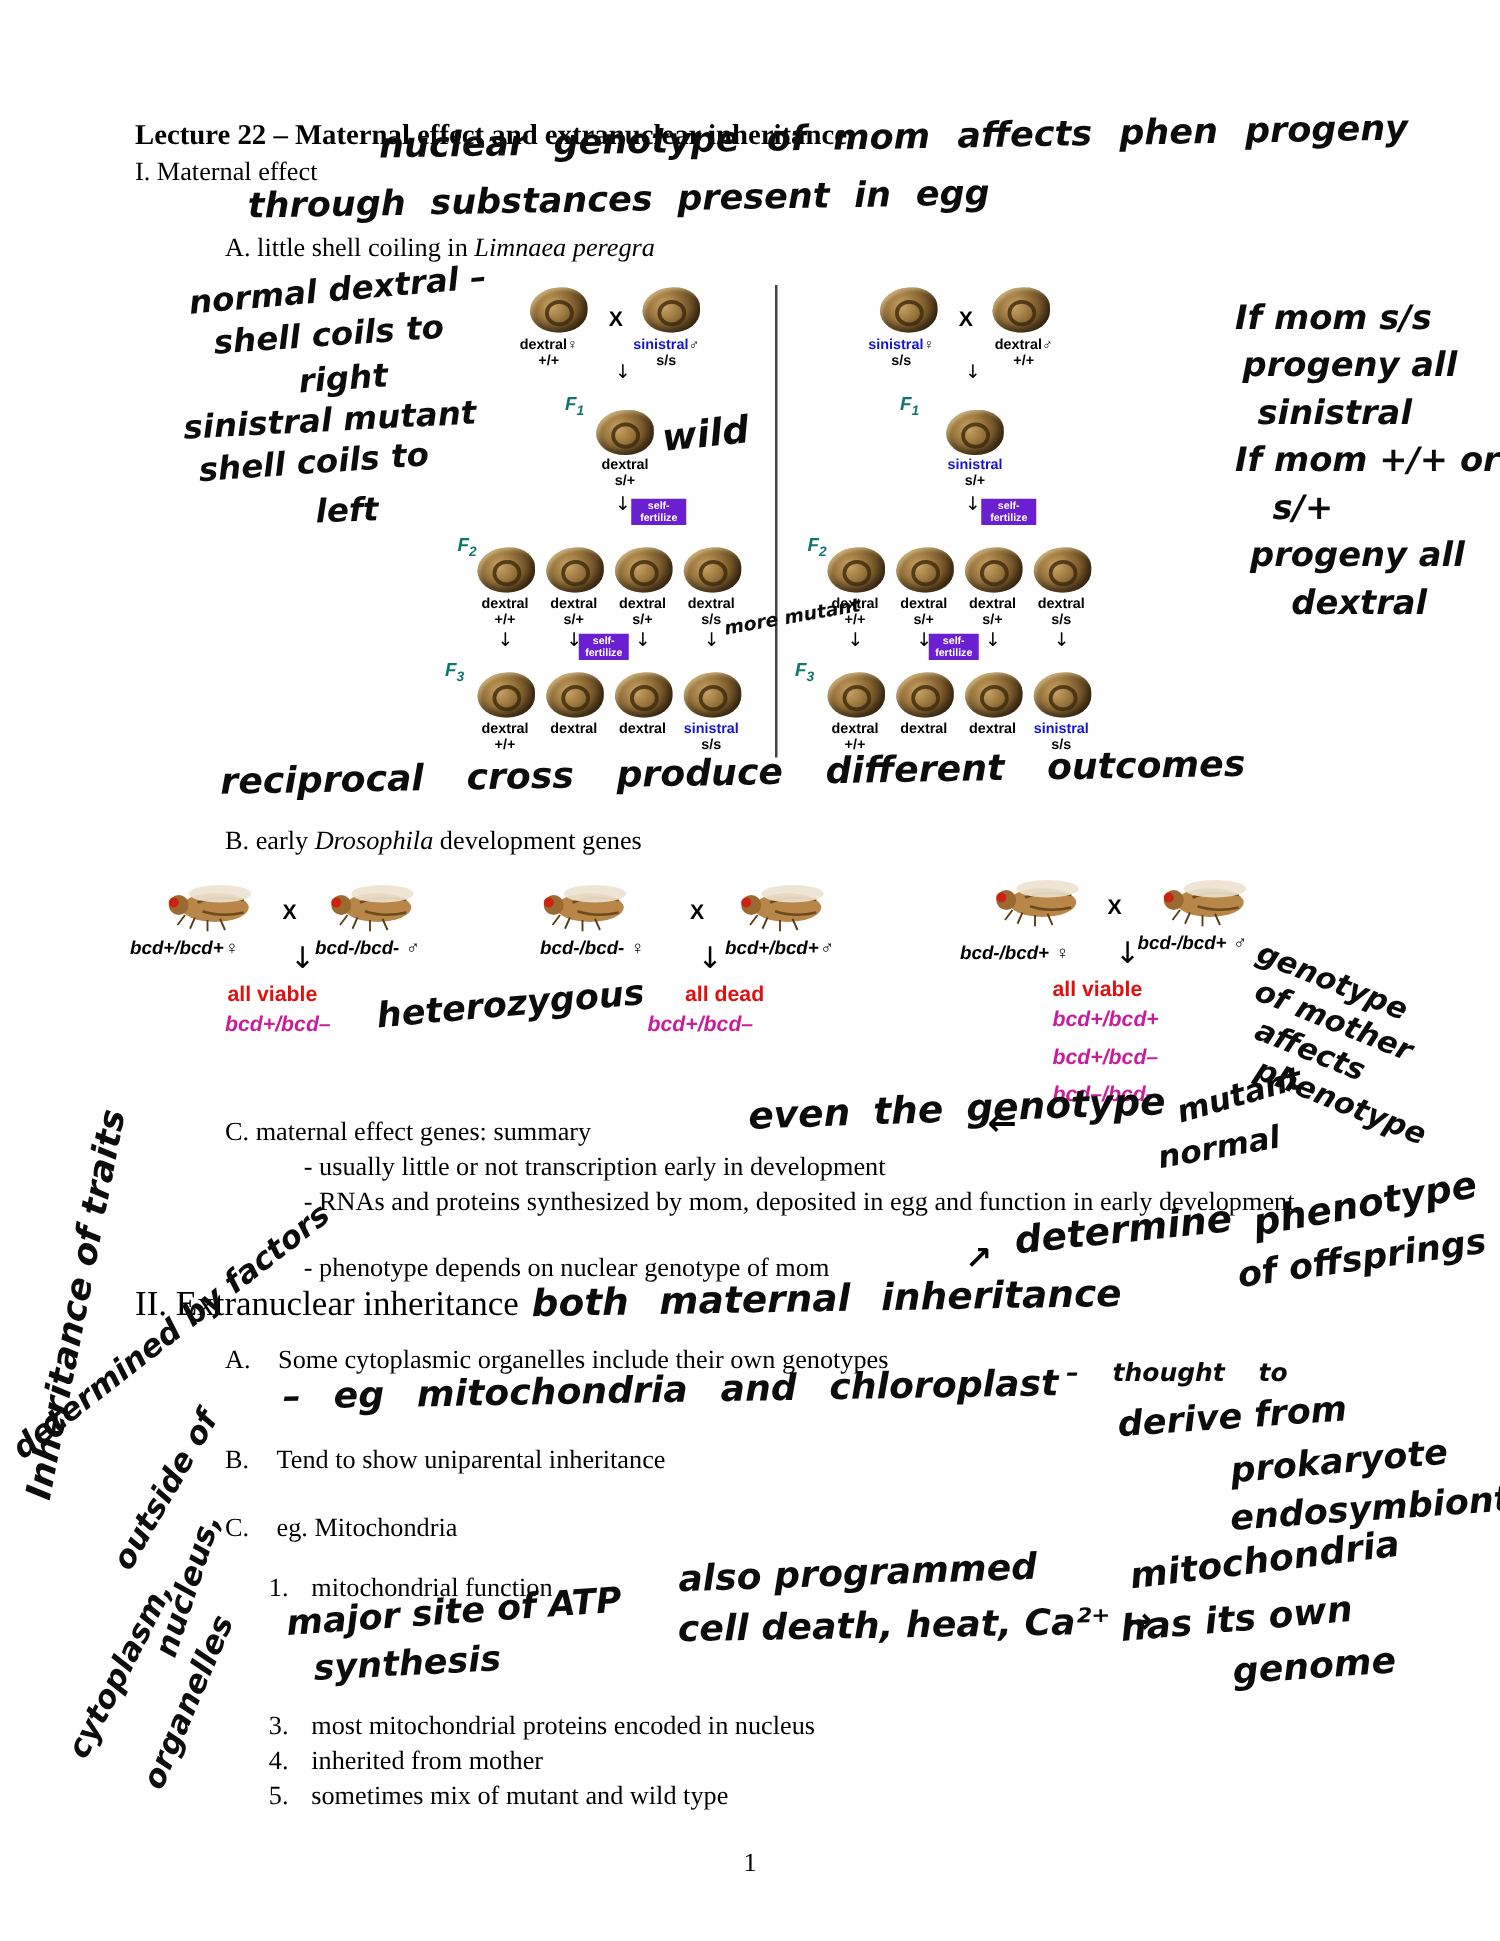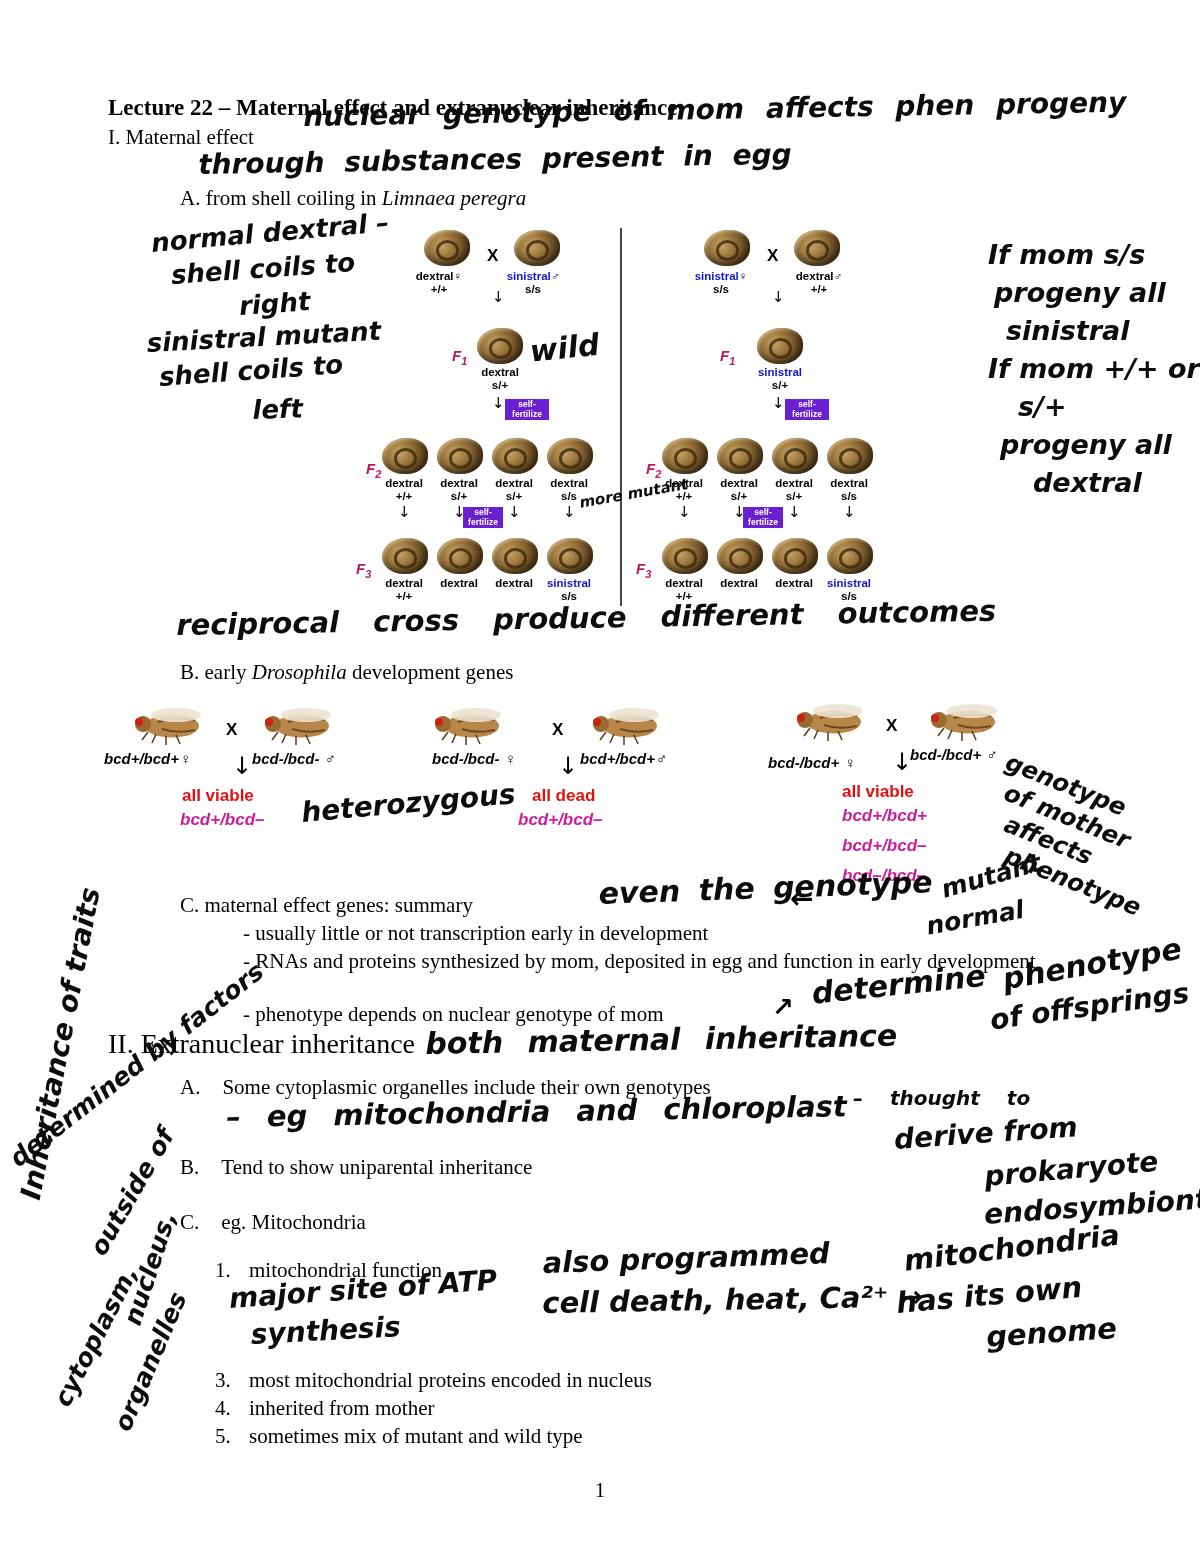--- a/index.html
+++ b/index.html
@@ -10,22 +10,22 @@
   .print{font-size:21px;}
   .title{font-weight:bold;font-size:23px;}
   .bodyline{position:absolute;font-size:21px;}
   .hw{position:absolute;font-family:"DejaVu Sans",sans-serif;font-style:italic;font-weight:bold;
       color:#0c0c0c;white-space:nowrap;transform-origin:0 0;}
   .hwl{font-family:"DejaVu Sans",sans-serif;font-style:italic;font-weight:bold;color:#0c0c0c;white-space:nowrap;}
   .slabel{position:absolute;text-align:center;font-family:"Liberation Sans",sans-serif;
           font-weight:bold;font-size:11.5px;line-height:13px;}
   .blu{color:#1414cc;}
   .xsym{position:absolute;font-family:"Liberation Sans",sans-serif;font-weight:bold;font-size:17px;}
-  .fgen{position:absolute;color:#be185d;font-family:"Liberation Sans",sans-serif;font-weight:bold;
-        font-style:italic;font-size:15px;margin-top:32px;}
+  .fgen{position:absolute;color:#0f766e;font-family:"Liberation Sans",sans-serif;font-weight:bold;
+        font-style:italic;font-size:15px;}
   .fgen sub{font-size:11px;}
   .arr{position:absolute;font-family:"DejaVu Sans",sans-serif;font-size:15px;line-height:15px;}
   .arr::after{content:"↓";}
   .arrbig{position:absolute;font-family:"DejaVu Sans",sans-serif;font-size:24px;line-height:24px;}
   .arrbig::after{content:"↓";}
   .arrw{position:absolute;font-family:"DejaVu Sans",sans-serif;font-size:28px;font-weight:bold;}
   .arrw::after{content:"←";}
   .arrne{position:absolute;font-family:"DejaVu Sans",sans-serif;font-size:26px;font-weight:bold;}
   .arrne::after{content:"↗";}
   .selffert{position:absolute;width:44px;font-family:"Liberation Sans",sans-serif;font-weight:bold;
@@ -61,21 +61,21 @@
       </g>
     </defs>
   </svg>
 
   <div class="abs title" style="left:108px;top:95px">Lecture 22 – Maternal effect and extranuclear inheritance</div>
   <div class="abs print" style="left:108px;top:125px">I. Maternal effect</div>
   <div class="hw" style="left:303px;top:100px;font-size:28px;word-spacing:12px;transform:rotate(-1deg)">nuclear genotype of mom affects phen progeny</div>
   <div class="hw" style="left:198px;top:148px;font-size:28px;word-spacing:10px;transform:rotate(-1deg)">through substances present in egg</div>
 
   <div class="bodyline" style="left:180px;top:186px">
-    <span>A. from shell coiling in </span><i>Limnaea peregra</i>
+    <span>A. little shell coiling in </span><i>Limnaea peregra</i>
   </div>
 
   <div class="hw" style="left:150px;top:228px;font-size:26px;transform:rotate(-5deg)">normal dextral –</div>
   <div class="hw" style="left:170px;top:260px;font-size:26px;transform:rotate(-4deg)">shell coils to</div>
   <div class="hw" style="left:238px;top:291px;font-size:26px;transform:rotate(-4deg)">right</div>
   <div class="hw" style="left:146px;top:328px;font-size:26px;transform:rotate(-3deg)">sinistral mutant</div>
   <div class="hw" style="left:158px;top:362px;font-size:26px;transform:rotate(-4deg)">shell coils to</div>
   <div class="hw" style="left:252px;top:395px;font-size:26px;transform:rotate(-2deg)">left</div>
 
   <div class="divider" style="left:620px;top:228px;height:378px"></div>
@@ -253,21 +253,21 @@
   <svg class="fly" style="left:426px;top:698px" width="84" height="48" viewBox="0 0 84 48">
       <use href="#flyshape"></use>
     </svg>
   <div class="xsym" style="left:552px;top:720px">X</div>
   <svg class="fly" style="left:584px;top:698px" width="84" height="48" viewBox="0 0 84 48">
       <use href="#flyshape"></use>
     </svg>
   <div class="flylabel" style="left:432px;top:750px">bcd-/bcd- ♀</div>
   <div class="flylabel" style="left:580px;top:750px">bcd+/bcd+♂</div>
   <div class="arrbig" style="left:558px;top:754px"></div>
-  <div class="result" style="left:532px;top:786px">all dead</div>
+  <div class="result" style="left:548px;top:786px">all dead</div>
   <div class="offs" style="left:518px;top:810px">bcd+/bcd–</div>
 
   <svg class="fly" style="left:788px;top:694px" width="84" height="48" viewBox="0 0 84 48">
       <use href="#flyshape"></use>
     </svg>
   <div class="xsym" style="left:886px;top:716px">X</div>
   <svg class="fly" style="left:922px;top:694px" width="84" height="48" viewBox="0 0 84 48">
       <use href="#flyshape"></use>
     </svg>
   <div class="flylabel" style="left:768px;top:754px">bcd-/bcd+ ♀</div>

